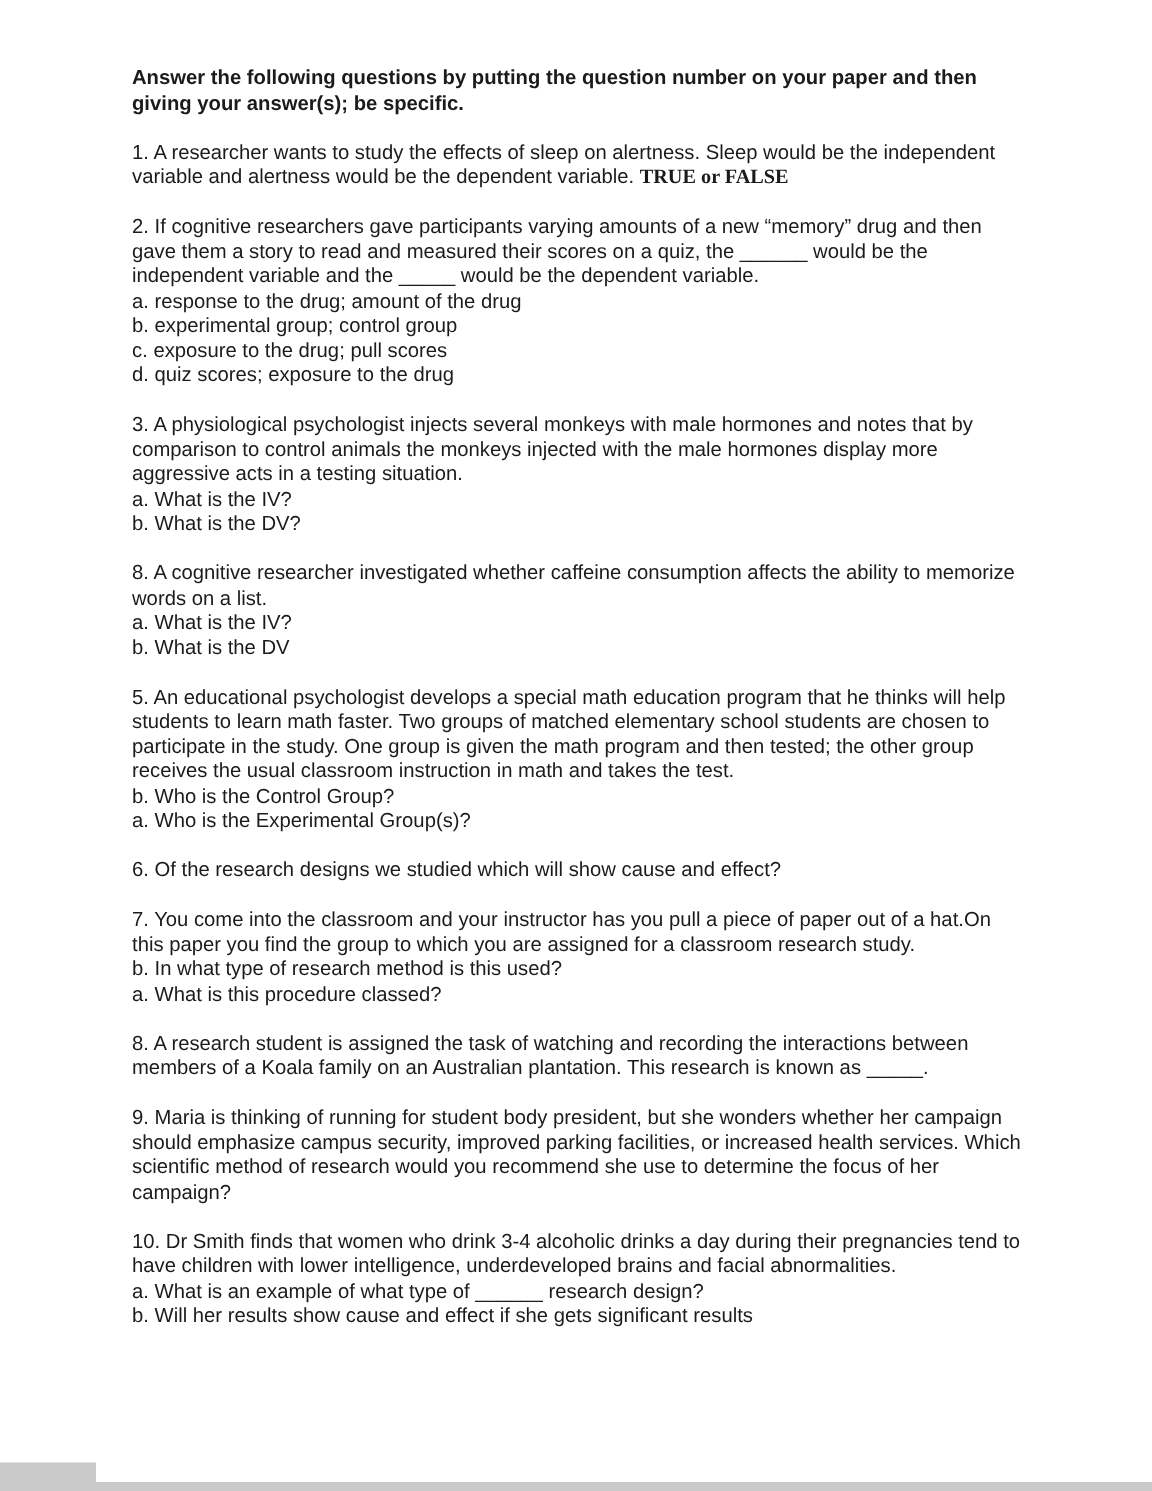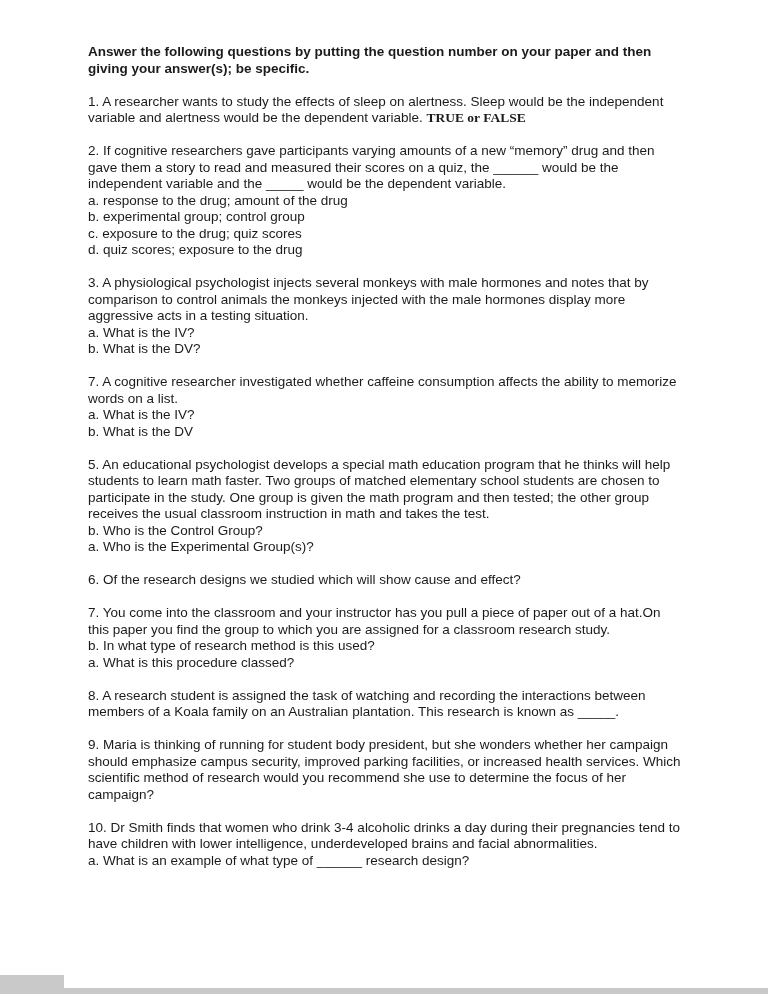--- a/index.html
+++ b/index.html
@@ -48,32 +48,32 @@
     </div>
 
     <div class="block">
       <p><span>1. A researcher wants to study the effects of sleep on alertness. Sleep would be the independent variable and alertness would be the dependent variable. </span><span class="bold">TRUE or FALSE</span></p>
     </div>
 
     <div class="block">
       <p>2. If cognitive researchers gave participants varying amounts of a new “memory” drug and then gave them a story to read and measured their scores on a quiz, the ______ would be the independent variable and the _____ would be the dependent variable.</p>
       <p>a. response to the drug; amount of the drug</p>
       <p>b. experimental group; control group</p>
-      <p>c. exposure to the drug; quiz scores</p>
+      <p>c. exposure to the drug; pull scores</p>
       <p>d. quiz scores; exposure to the drug</p>
     </div>
 
     <div class="block">
       <p>3. A physiological psychologist injects several monkeys with male hormones and notes that by comparison to control animals the monkeys injected with the male hormones display more aggressive acts in a testing situation.</p>
       <p>a. What is the IV?</p>
       <p>b. What is the DV?</p>
     </div>
 
     <div class="block">
-      <p>7. A cognitive researcher investigated whether caffeine consumption affects the ability to memorize words on a list.</p>
+      <p>8. A cognitive researcher investigated whether caffeine consumption affects the ability to memorize words on a list.</p>
       <p>a. What is the IV?</p>
       <p>b. What is the DV</p>
     </div>
 
     <div class="block">
       <p>5. An educational psychologist develops a special math education program that he thinks will help students to learn math faster. Two groups of matched elementary school students are chosen to participate in the study. One group is given the math program and then tested; the other group receives the usual classroom instruction in math and takes the test.</p>
       <p>b. Who is the Control Group?</p>
       <p>a. Who is the Experimental Group(s)?</p>
     </div>
 
@@ -91,19 +91,20 @@
       <p>8. A research student is assigned the task of watching and recording the interactions between members of a Koala family on an Australian plantation. This research is known as _____.</p>
     </div>
 
     <div class="block">
       <p>9. Maria is thinking of running for student body president, but she wonders whether her campaign should emphasize campus security, improved parking facilities, or increased health services. Which scientific method of research would you recommend she use to determine the focus of her campaign?</p>
     </div>
 
     <div class="block">
       <p>10. Dr Smith finds that women who drink 3-4 alcoholic drinks a day during their pregnancies tend to have children with lower intelligence, underdeveloped brains and facial abnormalities.</p>
       <p>a. What is an example of what type of ______ research design?</p>
+      <p>b. Will her results show cause and effect if she gets significant results</p>
     </div>
 
   </div>
 
   <div class="viewer-edge-strip"></div>
   <div class="viewer-edge-corner"></div>
 </div>
 
 </body></html>

